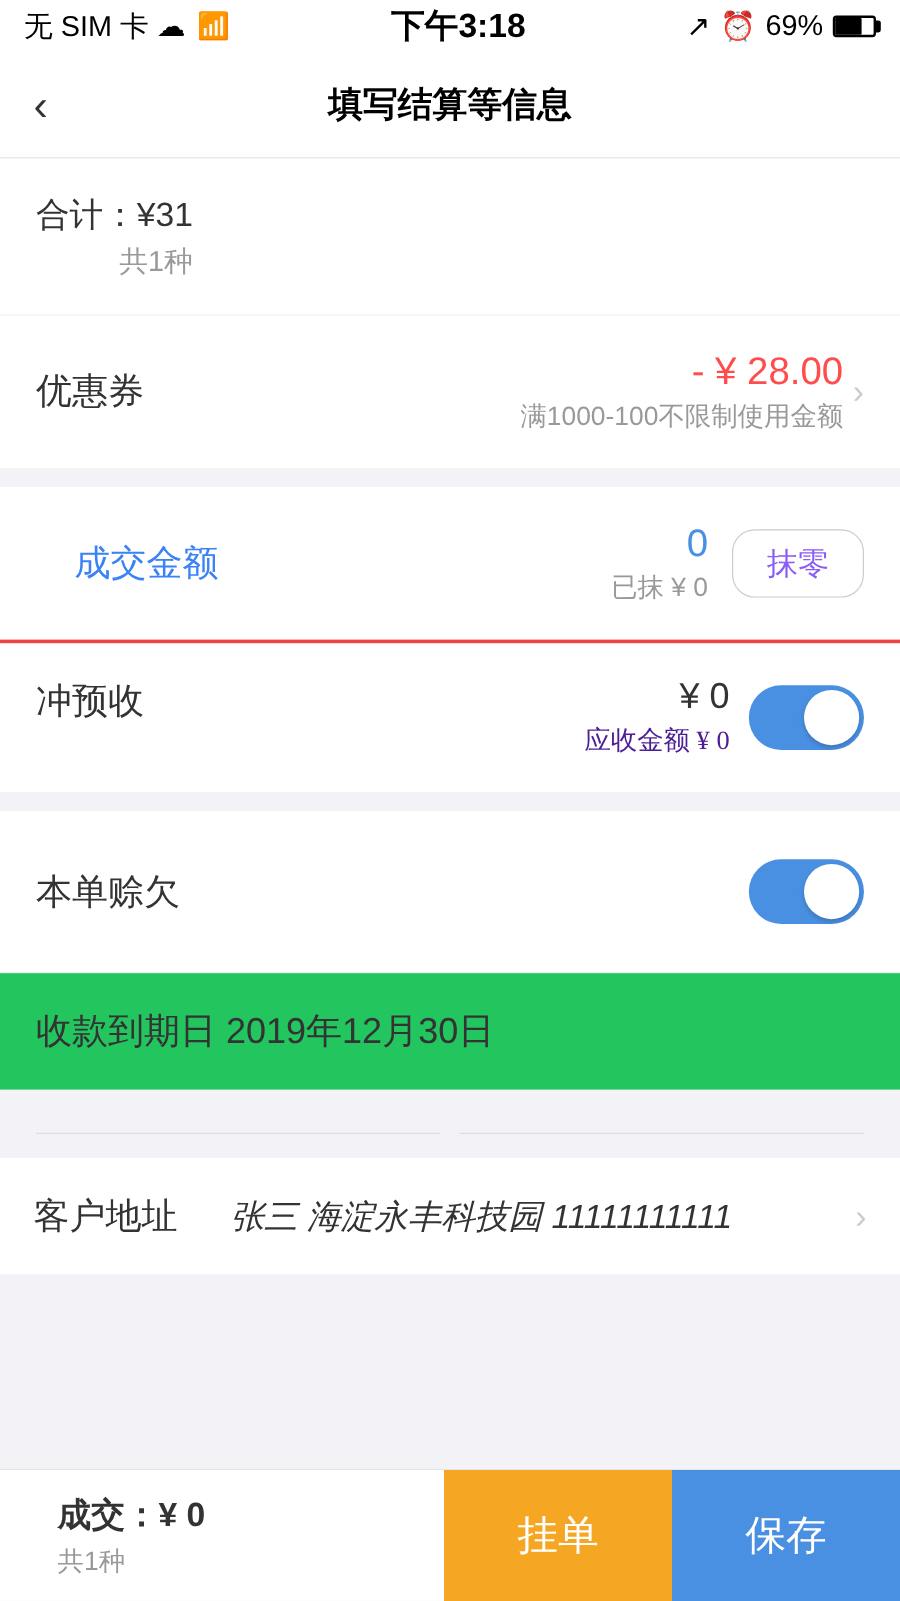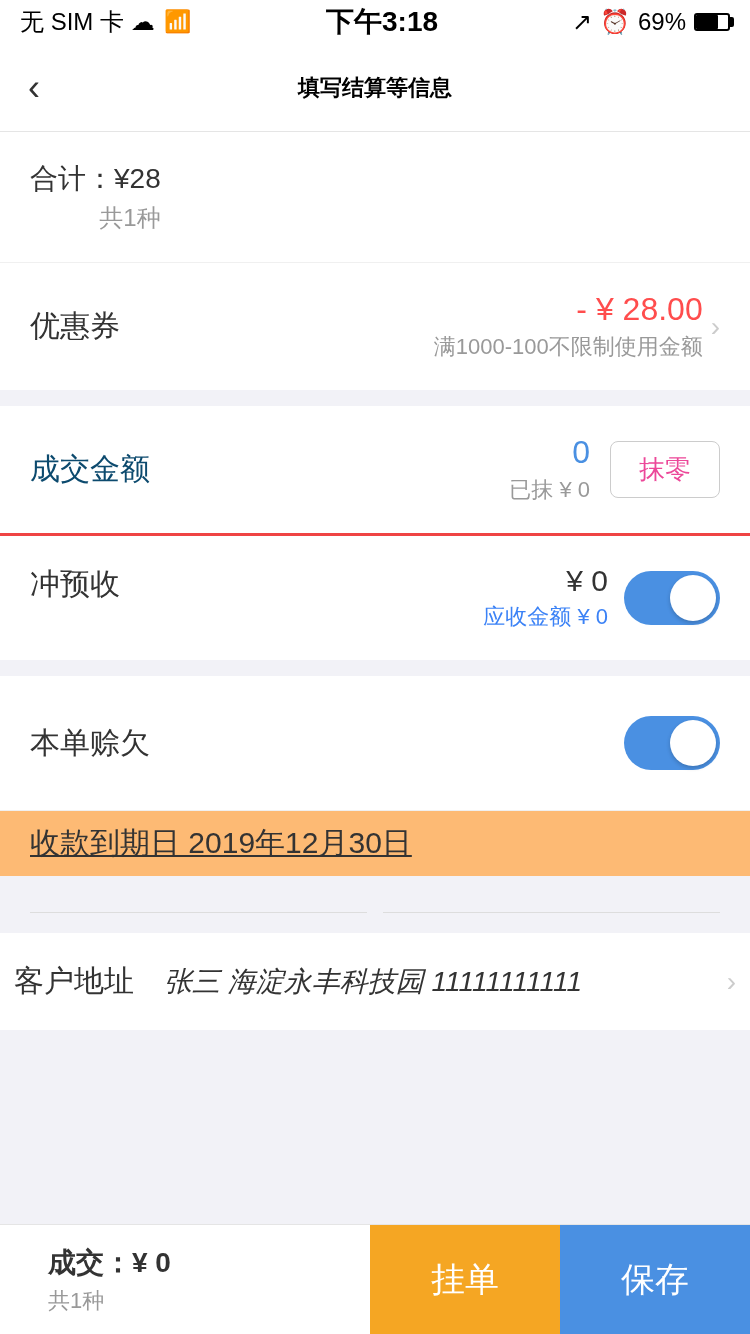--- a/index.html
+++ b/index.html
@@ -40,21 +40,21 @@
       border-bottom: 1px solid #e5e5e5;
     }
     .nav-back {
       position: absolute;
       left: 28px;
       font-size: 36px;
       color: #333;
       cursor: pointer;
     }
     .nav-title {
-      font-size: 22px;
+      font-size: 29px;
       font-weight: 600;
       color: #000;
     }
 
     
     .content {
       padding-bottom: 120px;
     }
 
     
@@ -107,47 +107,47 @@
     .chevron { color: #ccc; font-size: 28px; }
 
     
     .transaction-row {
       background: #fff;
       padding: 28px 30px;
       display: flex;
       align-items: center;
       justify-content: space-between;
     }
-    .transaction-label { font-size: 30px; color: #0c4a6e; }
+    .transaction-label { font-size: 30px; color: #3b82f6; margin-left: 32px; }
     .transaction-right { display: flex; align-items: center; gap: 20px; }
     .transaction-value { font-size: 32px; color: #4a90e2; font-weight: 500; }
     .round-button {
       border: 1px solid #ccc;
-      border-radius: 8px;
+      border-radius: 19px;
       padding: 10px 28px;
       font-size: 26px;
-      color: #ec4899;
+      color: #8b5cf6;
       background: #fff;
       cursor: pointer;
     }
     .transaction-sub { font-size: 22px; color: #999; text-align: right; margin-top: 4px; }
 
     
     .prereceipt-row {
       background: #fff;
       padding: 28px 30px;
       display: flex;
       justify-content: space-between;
       border-top: 3px solid #ef4444;
     }
     .prereceipt-label { font-size: 30px; color: #333; }
     .prereceipt-right { display: flex; align-items: center; gap: 16px; }
     .prereceipt-values { text-align: right; }
     .prereceipt-amount { font-size: 30px; color: #333; }
-    .prereceipt-sub { font-size: 22px; color: #3b82f6; margin-top: 4px; }
+    .prereceipt-sub { font-size: 22px; color: #4c1d95; margin-top: 4px; font-family: Liberation Serif, serif; }
 
     
     .toggle {
       width: 96px;
       height: 54px;
       border-radius: 27px;
       background: #4a90e2;
       position: relative;
       cursor: pointer;
       flex-shrink: 0;
@@ -169,24 +169,23 @@
       background: #fff;
       padding: 40px 30px;
       display: flex;
       align-items: center;
       justify-content: space-between;
     }
     .debit-label { font-size: 30px; color: #333; }
 
     
     .due-date-row {
-      background: #fdba74;
-      padding: 12px 30px;
+      background: #22c55e;
+      padding: 28px 30px;
       border-top: 1px solid #f0f0f0;
-      text-decoration: underline;
     }
     .due-date-label { font-size: 30px; color: #333; }
 
     
     .logistics-divider {
       background: #f2f2f7;
       padding: 20px 0;
       text-align: center;
     }
     .logistics-text { font-size: 26px; color: #bbb; }
@@ -198,25 +197,26 @@
     }
     .logistics-line {
       flex: 1;
       height: 1px;
       background: #ddd;
     }
 
     
     .address-row {
       background: #fff;
-      padding: 28px 14px;
+      padding: 28px 28px;
       display: flex;
       align-items: center;
       justify-content: space-between;
       margin-top: 0;
+      gap: 14px;
     }
     .address-label { font-size: 30px; color: #333; flex-shrink: 0; margin-right: 30px; }
     .address-value { font-size: 28px; color: #333; flex: 1; font-style: italic; }
     .address-chevron { color: #ccc; font-size: 28px; }
 
     
     .bottom-bar {
       position: fixed;
       bottom: 0;
       left: 0;
@@ -285,21 +285,21 @@
 <div class="nav-bar">
   <span class="nav-back">‹</span>
   <span class="nav-title">填写结算等信息</span>
 </div>
 
 <div class="content">
 
   <div class="section">
     <div class="customer-row">
       <div class="customer-right">
-        <div class="customer-total">合计：¥28</div>
+        <div class="customer-total">合计：¥31</div>
         <div class="customer-count">共1种</div>
       </div>
     </div>
 
     <div class="coupon-row">
       <span class="coupon-label">优惠券</span>
       <div class="coupon-right">
         <div>
           <div class="coupon-amount">- ¥ 28.00</div>
           <div class="coupon-desc">满1000-100不限制使用金额</div>

